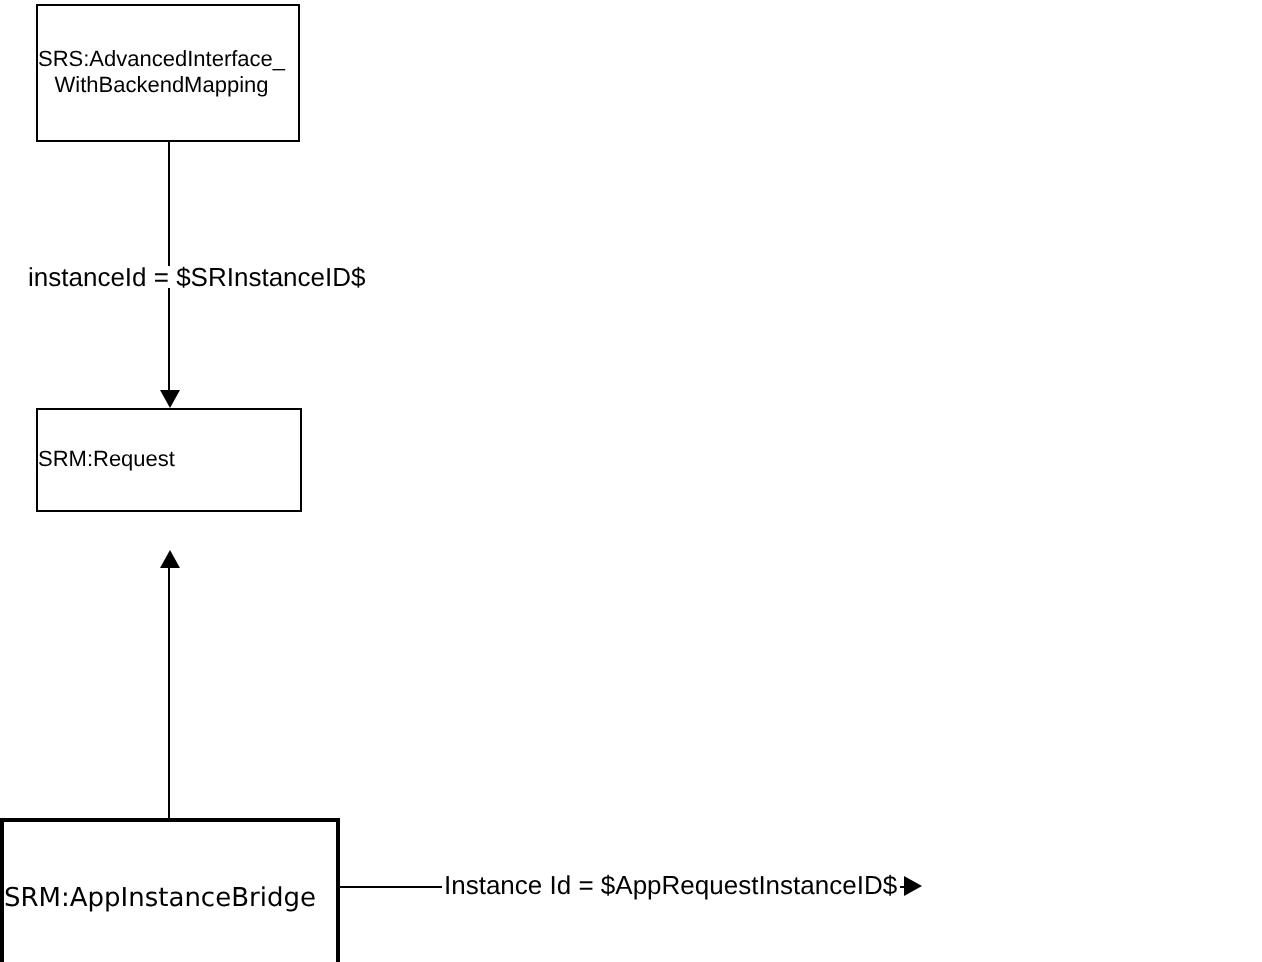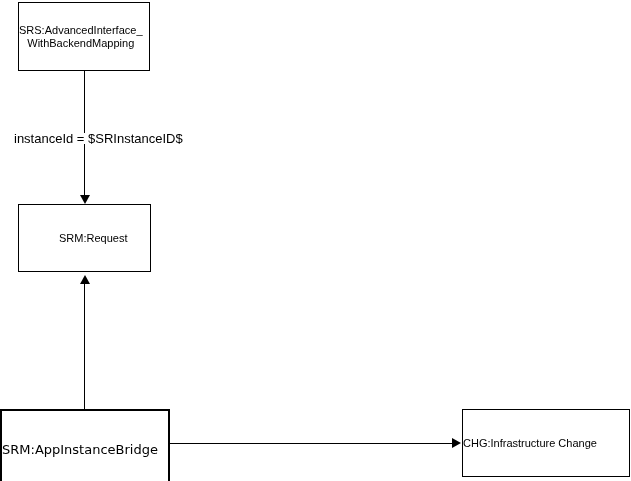--- a/index.html
+++ b/index.html
@@ -23,21 +23,21 @@
     display: flex;
     align-items: center;
     justify-content: flex-start;
     text-align: center;
     box-sizing: border-box;
     font-size: 11px;
     line-height: 13px;
   }
   .node span { white-space: pre-line; }
   #node-srs      { left: 18px;  top: 2px;   width: 132px; height: 69px; }
-  #node-request  { left: 18px;  top: 204px; width: 133px; height: 68px; padding-left: 40px; }
+  #node-request  { left: 18px;  top: 204px; width: 133px; height: 52px; }
   #node-bridge   { left: 0px;   top: 409px; width: 170px; height: 81px;
                    border-width: 2px;
                    font-family: "DejaVu Sans", sans-serif;
                    font-size: 13px; }
   #node-chg      { left: 462px; top: 409px; width: 168px; height: 68px; }
 
   .line {
     position: absolute;
     background: #000000;
   }
@@ -92,27 +92,25 @@
   </div>
 
   <div class="node" id="node-request">
     <span>SRM:Request</span>
   </div>
 
   <div class="node" id="node-bridge">
     <span>SRM:AppInstanceBridge</span>
   </div>
 
-  <div class="node" id="node-chg">
-    <span>CHG:Infrastructure Change</span>
-  </div>
 
   <div class="line" id="line-srs-request"></div>
   <div class="arrow" id="arrow-down"></div>
   <span class="edge-label" id="label-srs-request">instanceId = $SRInstanceID$</span>
 
   <div class="line" id="line-bridge-request"></div>
   <div class="arrow" id="arrow-up"></div>
 
   <div class="line" id="line-bridge-chg"></div>
   <div class="arrow" id="arrow-right"></div>
+  <span class="edge-label" id="label-bridge-chg">Instance Id = $AppRequestInstanceID$</span>
 
 </div>
 
 </body></html>

